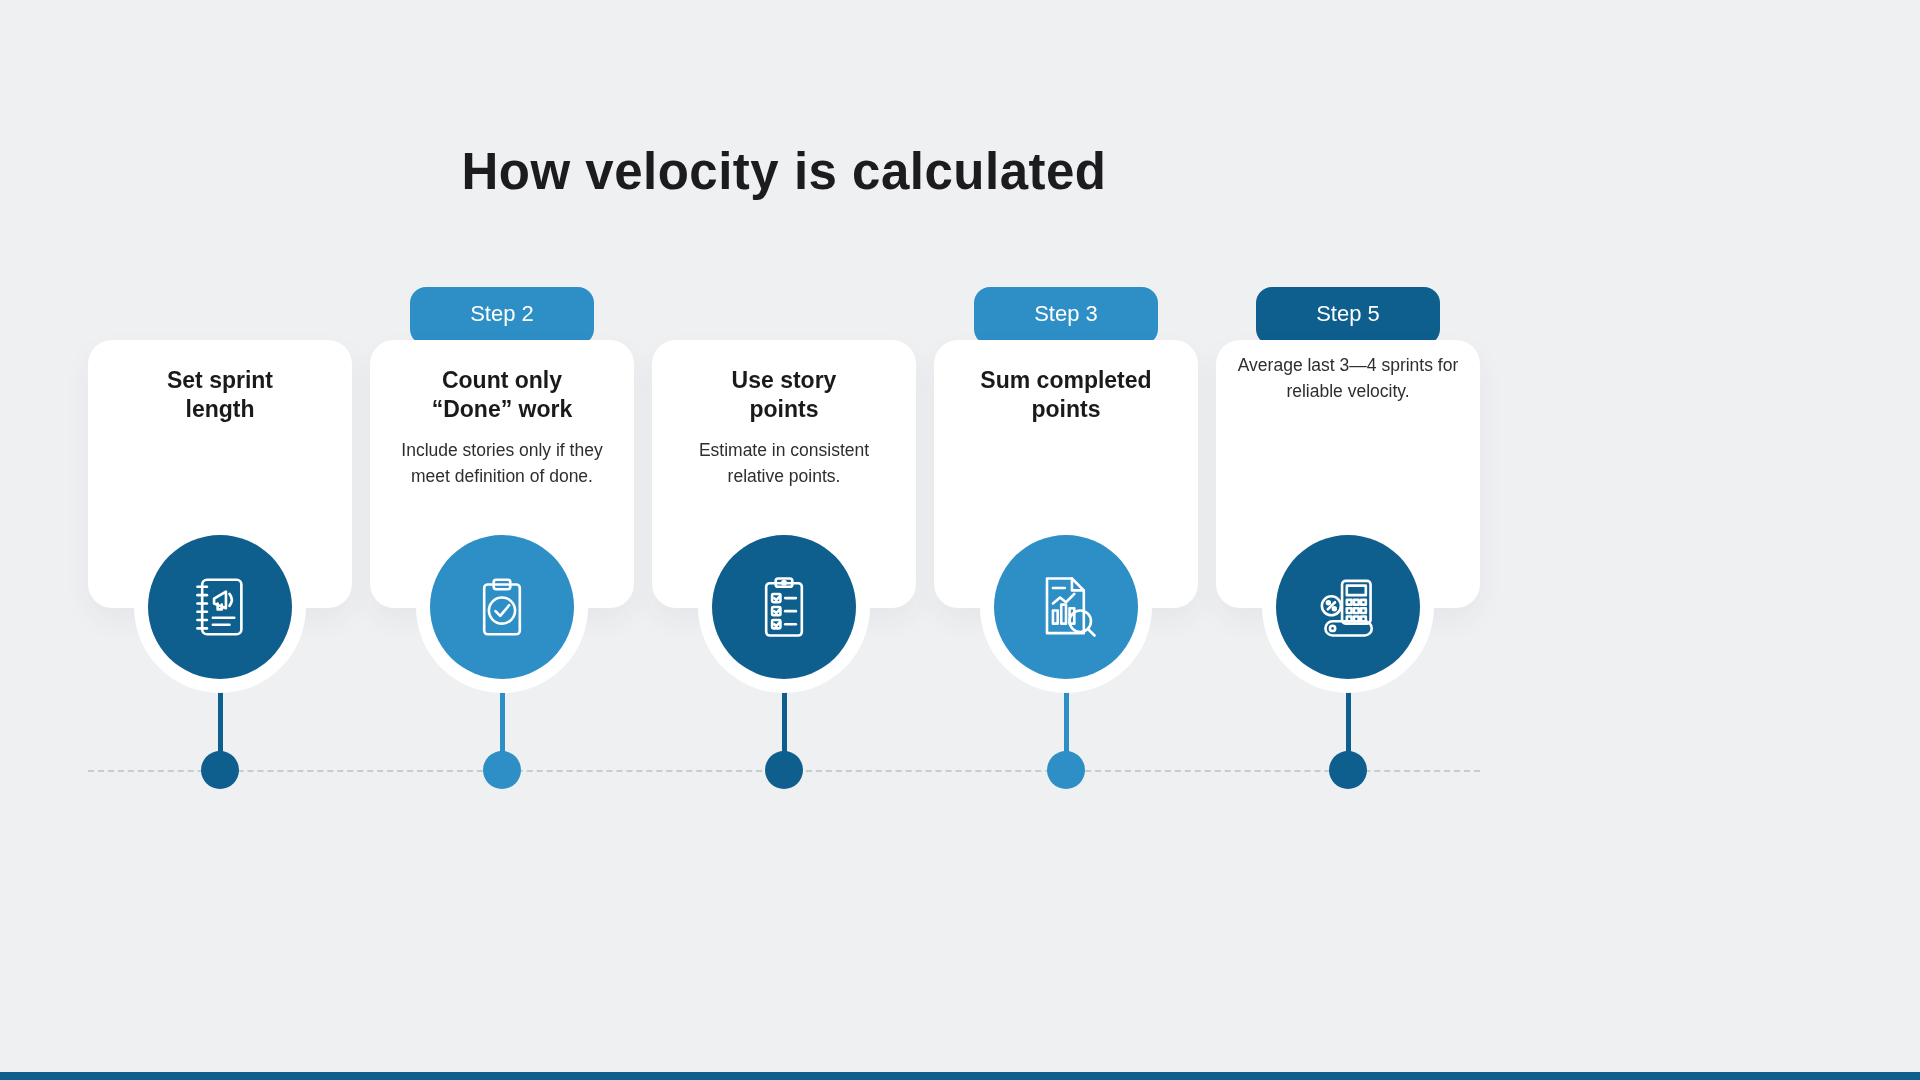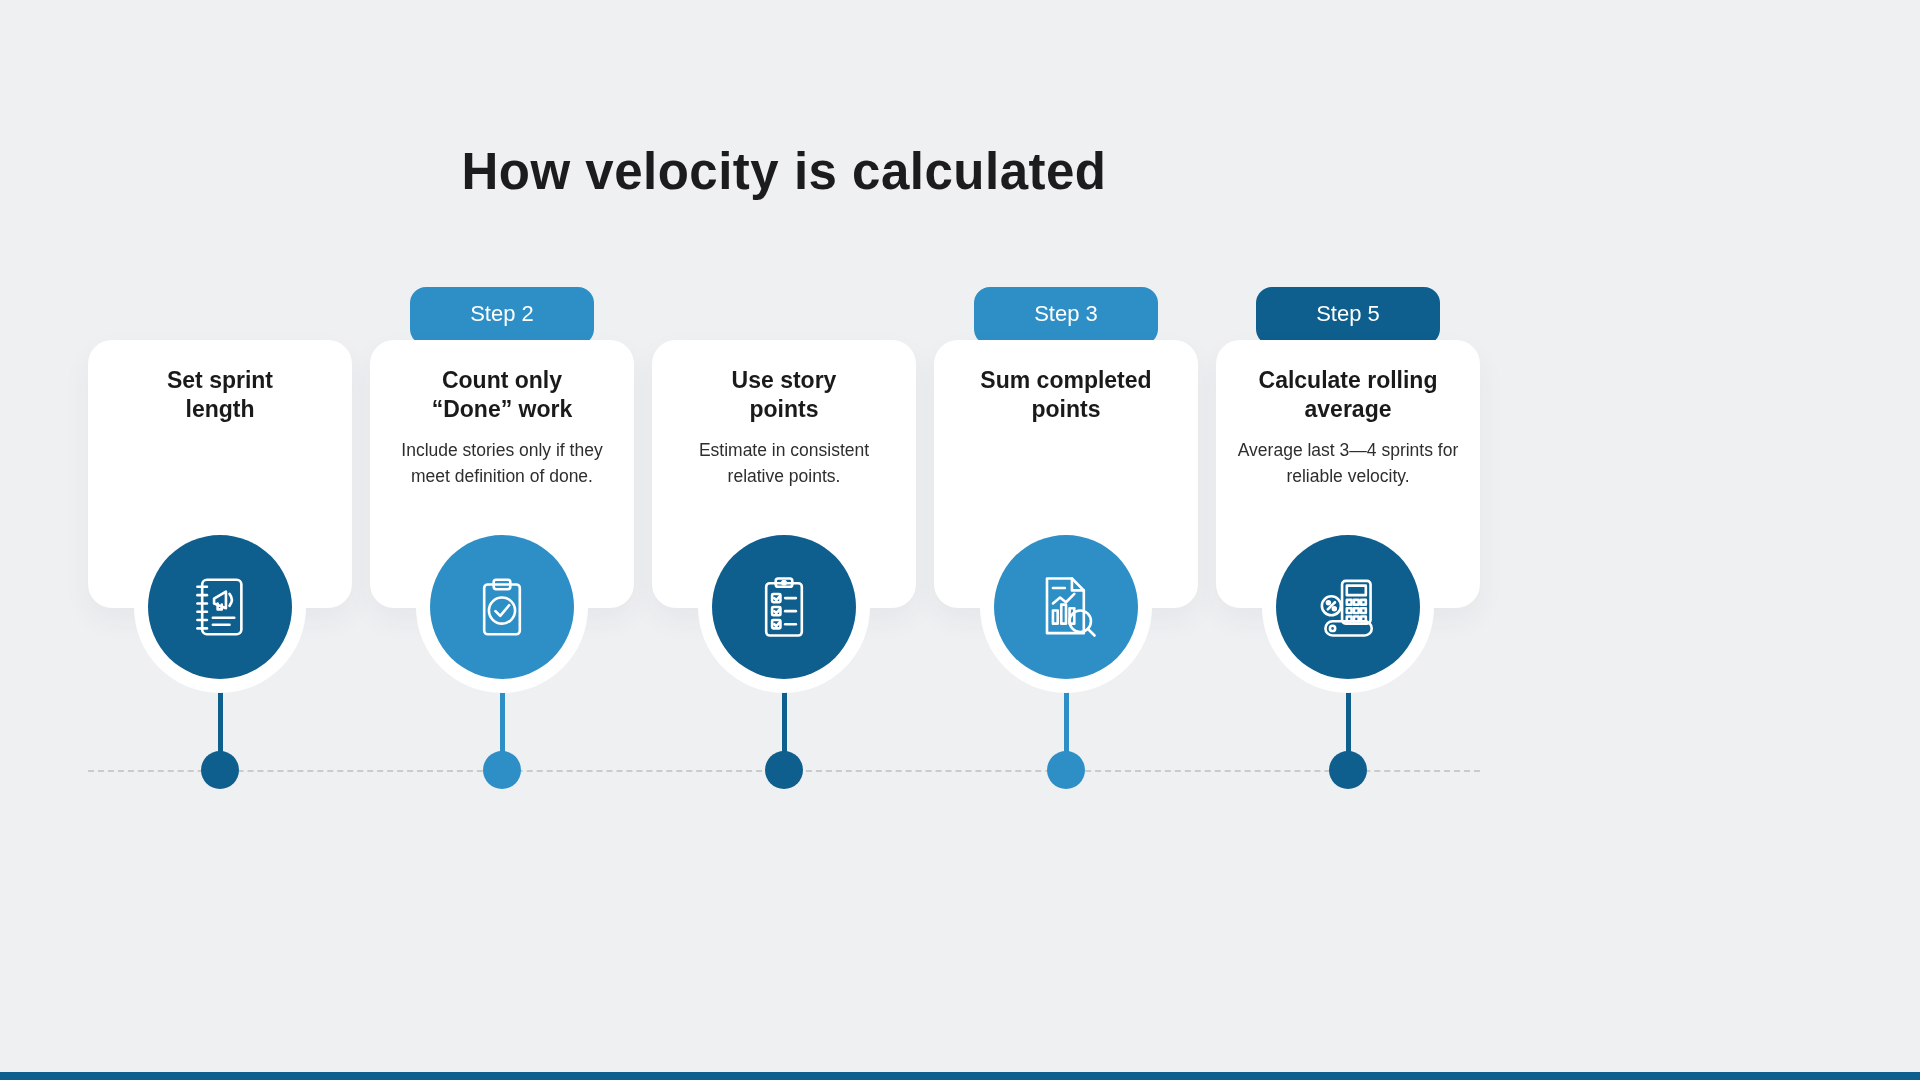--- a/index.html
+++ b/index.html
@@ -237,22 +237,20 @@
         </svg>
       </div>
       <div class="dot"></div>
     </div>
 
     <div class="step tone-dark">
       <div class="tab">
         <span>Step 5</span>
       </div>
       <div class="card">
-        <h3 class="card-title">Calculate rolling
-average</h3>
         <p class="card-desc">Average last 3—4 sprints for reliable velocity.</p>
       </div>
       <div class="connector"></div>
       <div class="ring"></div>
       <div class="circle">
         <svg width="76" height="76" viewBox="0 0 64 64" fill="none" stroke="#FFFFFF" stroke-width="2.2" stroke-linecap="round" stroke-linejoin="round">
           <rect x="27" y="10" width="24" height="36" rx="3"></rect>
           <rect x="31" y="14" width="16" height="8"></rect>
           <rect x="31" y="26" width="4" height="4"></rect>
           <rect x="37" y="26" width="4" height="4"></rect>

